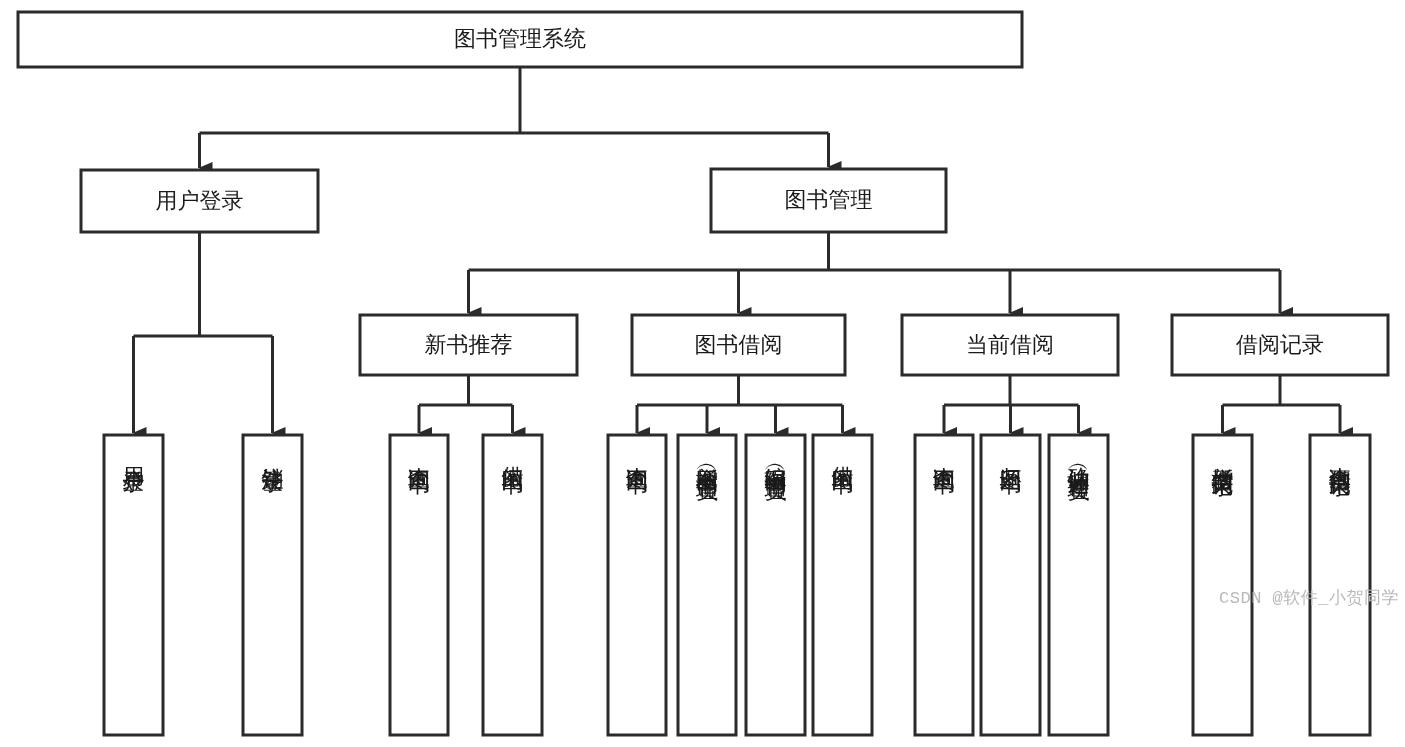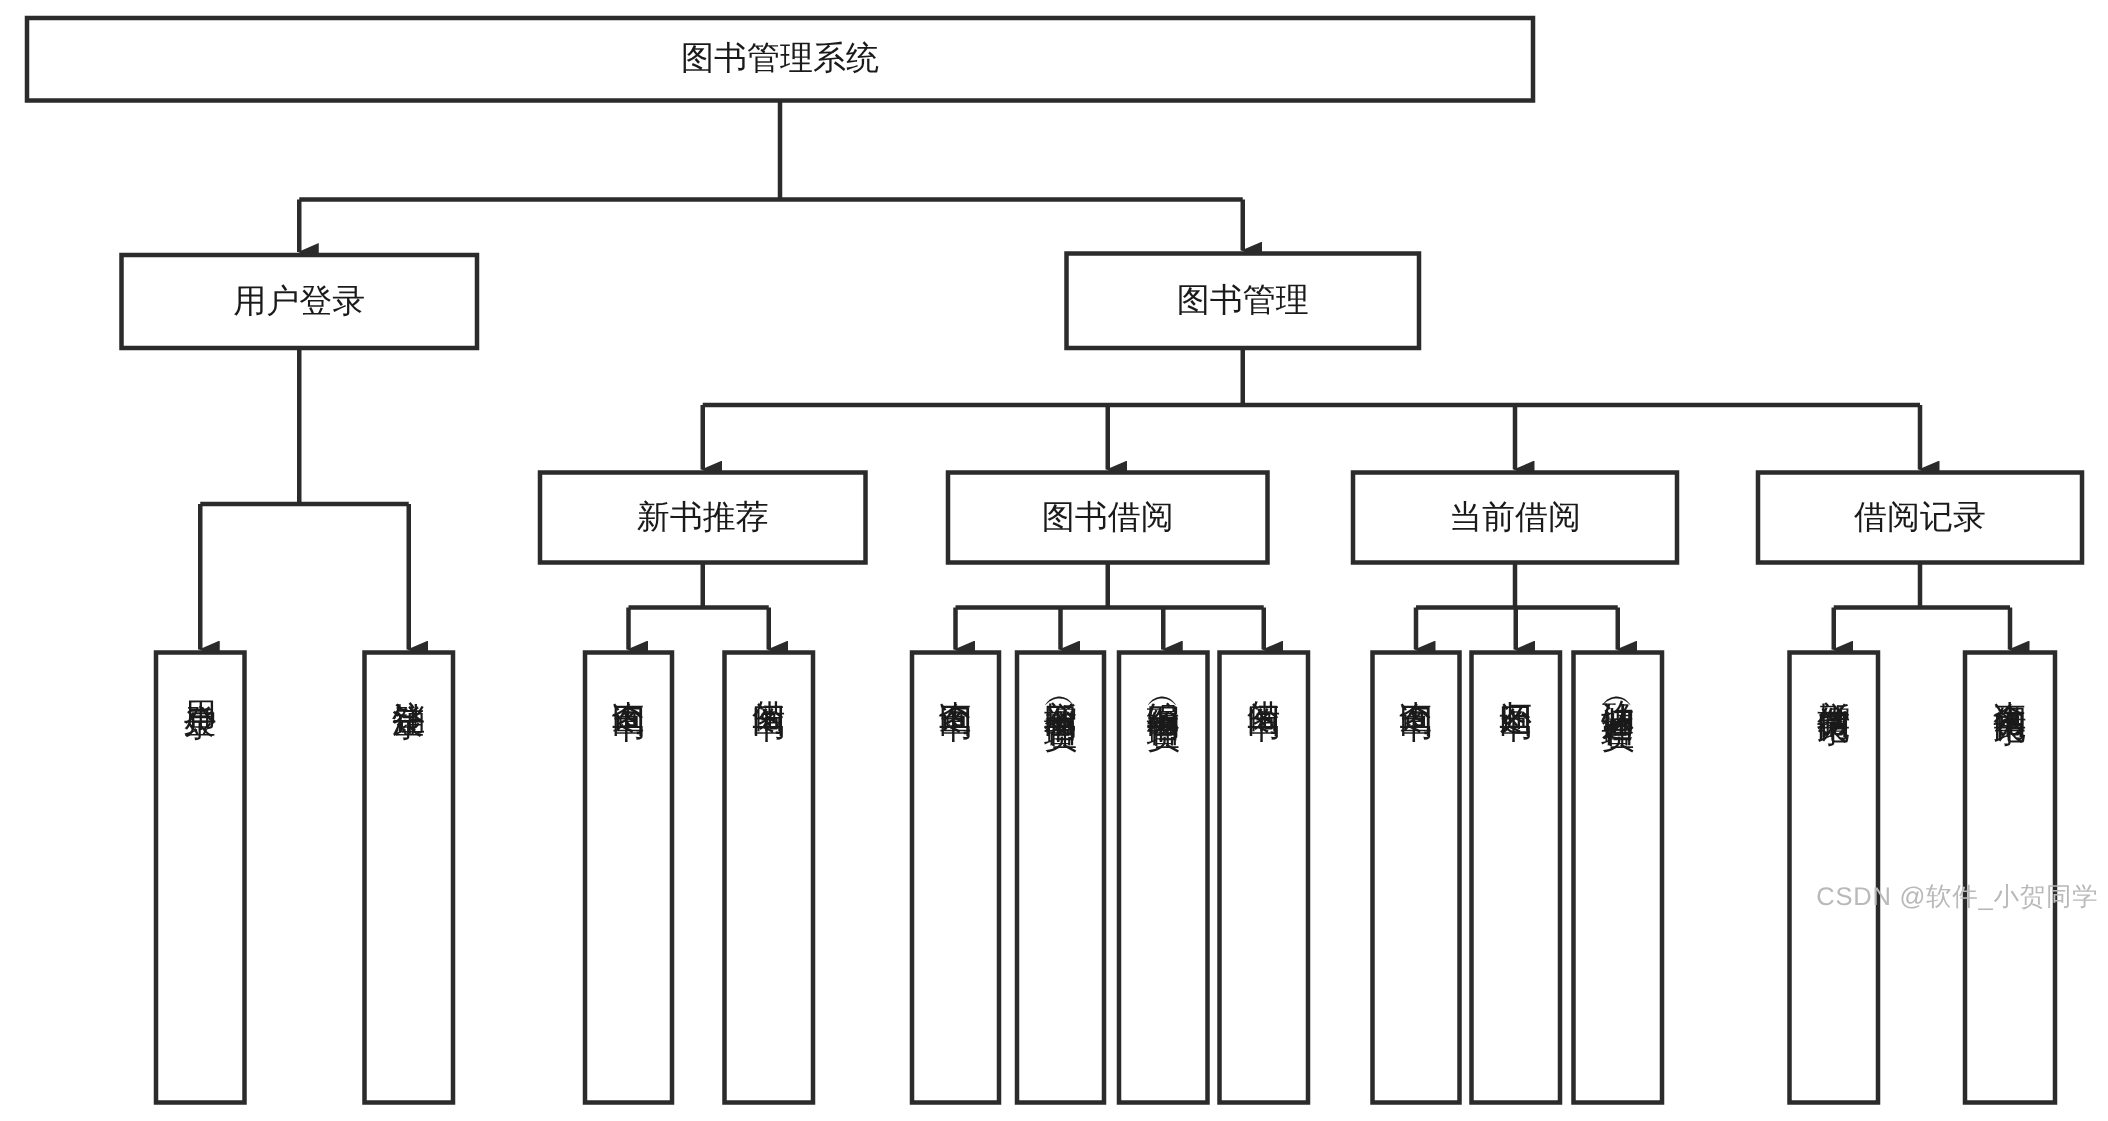--- a/index.html
+++ b/index.html
@@ -63,21 +63,21 @@
     position: absolute;
     display: flex;
     align-items: flex-start;
     justify-content: center;
     pointer-events: none;
   }
   .watermark {
     position: absolute;
     right: 6px;
     bottom: 4px;
-    font-family: Liberation Sans, sans-serif;
+    font-family: Liberation Mono, monospace;
     font-size: 17px;
     color: #b9b9b9;
     letter-spacing: 0.5px;
     white-space: nowrap;
   }
 </style>
 </head>
 <body>
 
 <div id="stage">

